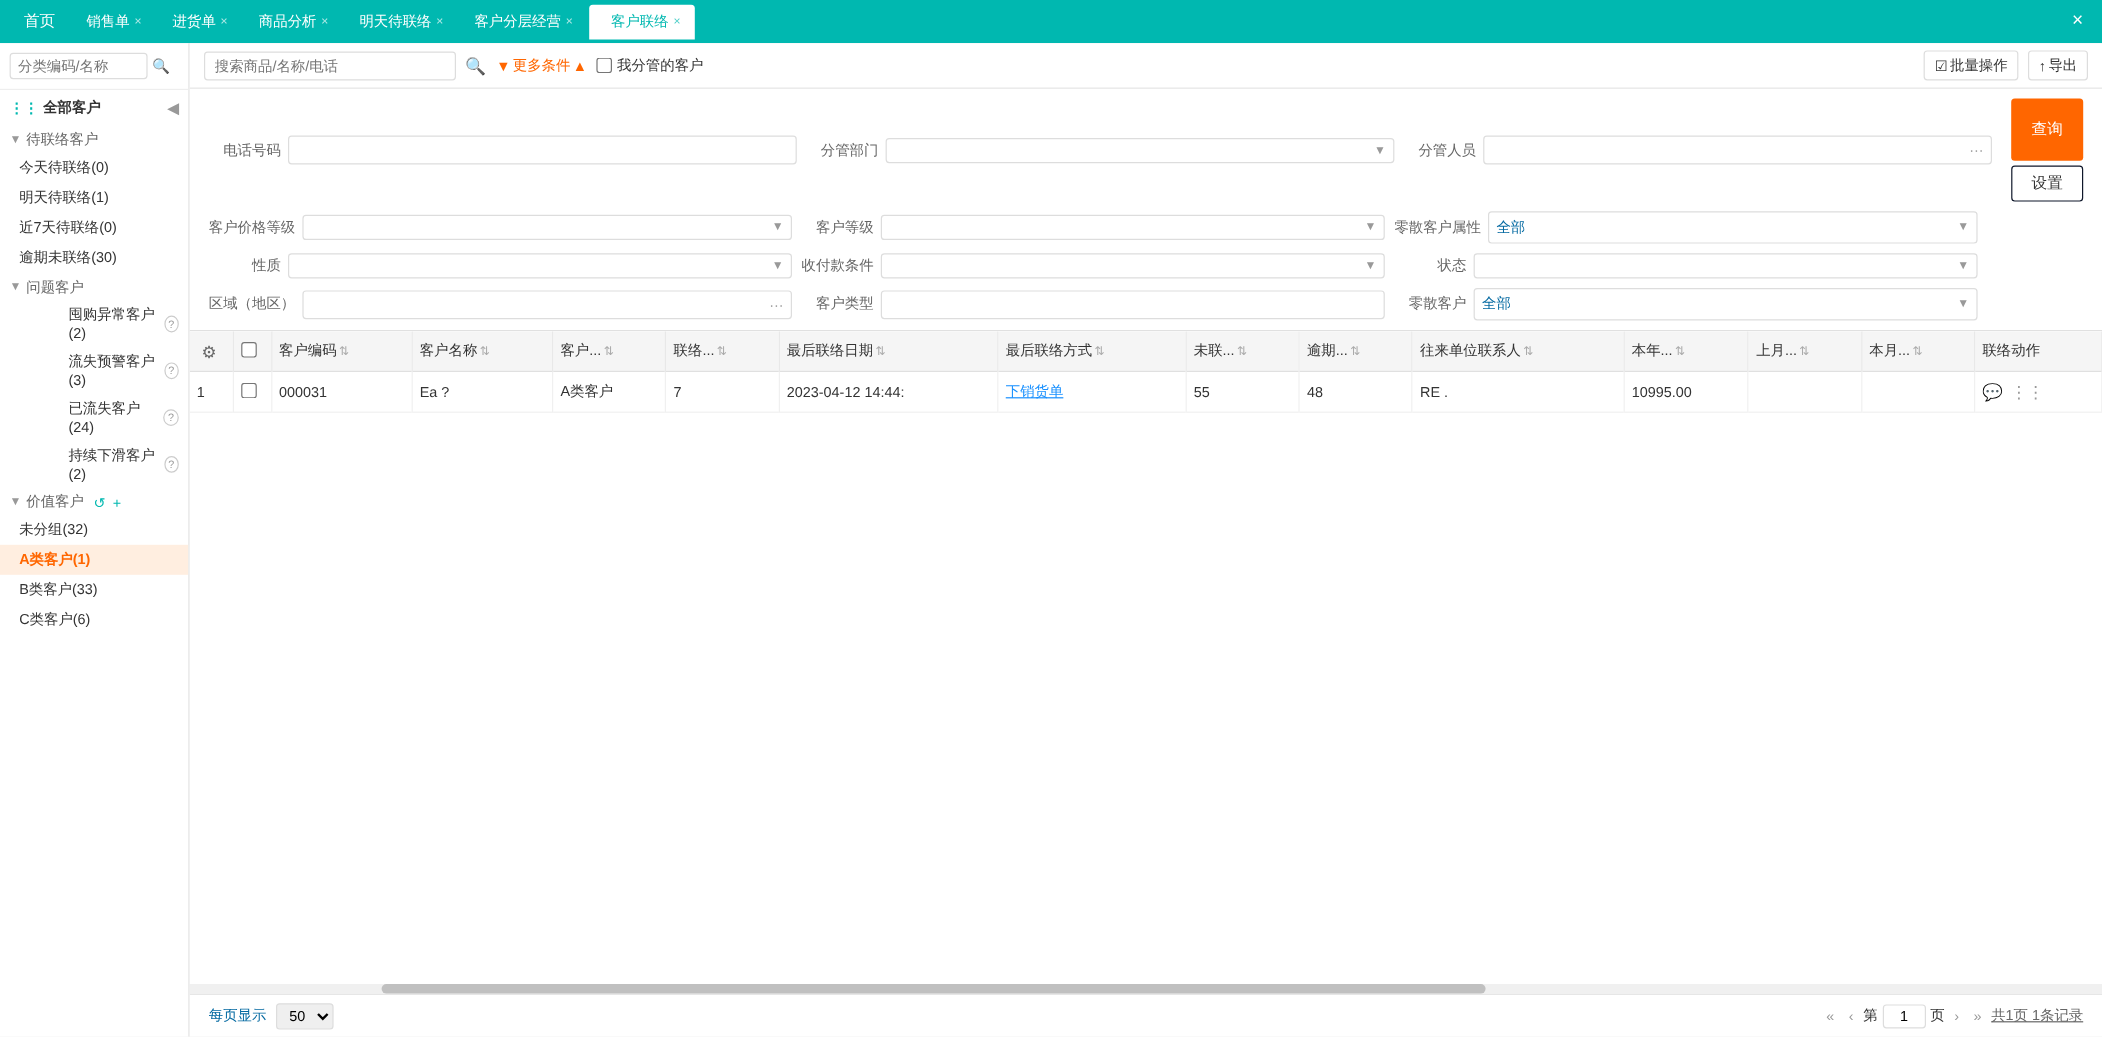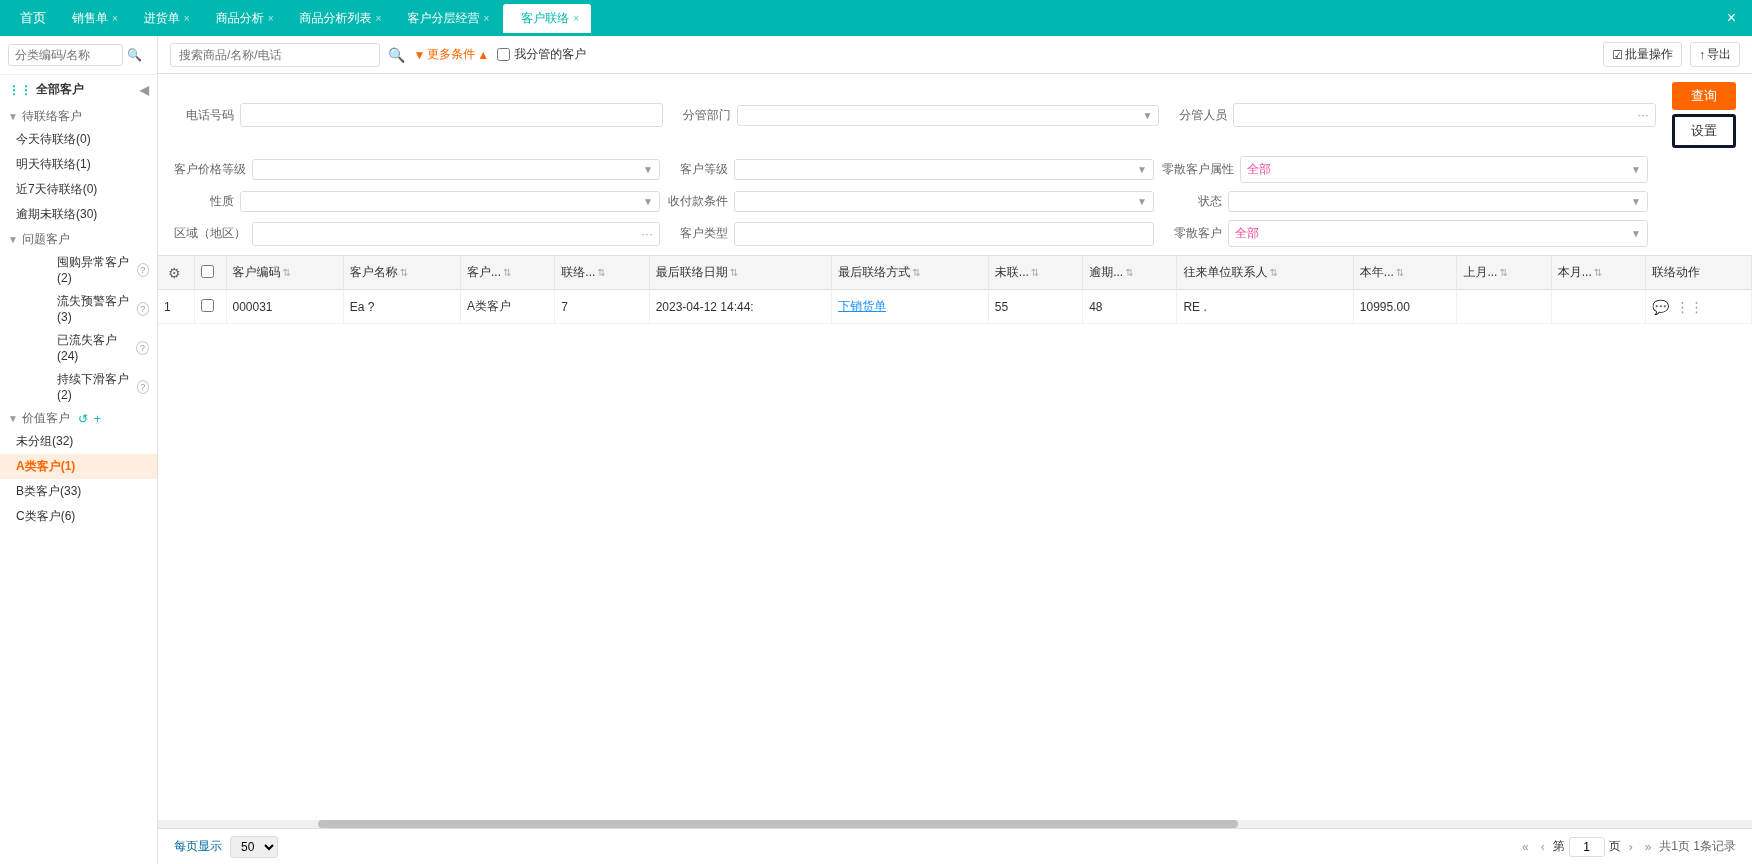--- a/index.html
+++ b/index.html
@@ -189,28 +189,28 @@
       font-size: 12px;
       outline: none;
       min-width: 120px;
     }
     .filter-dots { color: #999; cursor: pointer; }
     .query-btn {
       background: #f60;
       color: #fff;
       border: none;
       border-radius: 3px;
-      padding: 5px 16px;
+      padding: 17px 16px;
       cursor: pointer;
       font-size: 13px;
     }
     .settings-btn {
       background: #fff;
       color: #333;
-      border: 3px solid #0f172a;
+      border: 1px solid #0f172a;
       border-radius: 3px;
       padding: 5px 16px;
       cursor: pointer;
       font-size: 13px;
     }
     .filter-buttons {
       display: flex;
       flex-direction: column;
       gap: 4px;
       margin-left: 8px;
@@ -278,61 +278,61 @@
     .pagination { margin-left: auto; display: flex; align-items: center; gap: 4px; color: #333; }
     .pagination .page-btn { cursor: pointer; color: #999; padding: 2px 4px; }
     .page-input {
       border: 1px solid #ddd;
       border-radius: 3px;
       width: 36px;
       padding: 2px 4px;
       text-align: center;
       font-size: 12px;
     }
-    .total-records { color: #666; }
+    .total-records { color: #666; text-decoration: underline; }
 
     
     .bottom-scrollbar {
       height: 8px;
       background: #f0f0f0;
       position: relative;
     }
     .bottom-scrollbar-thumb {
       position: absolute;
       left: 160px;
       width: 920px;
       height: 8px;
       background: #c0c0c0;
       border-radius: 4px;
     }
     .checkbox { cursor: pointer; }
     .gear-btn { color: #666; cursor: pointer; font-size: 14px; padding: 0 4px; }
 
-    .filter-value { color: #ec4899; }
+    .filter-value { color: #0369a1; }
   </style>
 </head>
 <body>
 
 <div class="top-nav">
   <div class="nav-home">首页</div>
 
   <div class="nav-item">
     <span>销售单</span>
     <span class="close-btn">×</span>
   </div>
   <div class="nav-item">
     <span>进货单</span>
     <span class="close-btn">×</span>
   </div>
   <div class="nav-item">
     <span>商品分析</span>
     <span class="close-btn">×</span>
   </div>
   <div class="nav-item">
-    <span>商品分析列表</span>
+    <span>明天待联络</span>
     <span class="close-btn">×</span>
   </div>
   <div class="nav-item">
     <span>客户分层经营</span>
     <span class="close-btn">×</span>
   </div>
   <div class="nav-item active">
     <span>客户联络</span>
     <span class="close-btn">×</span>
   </div>

